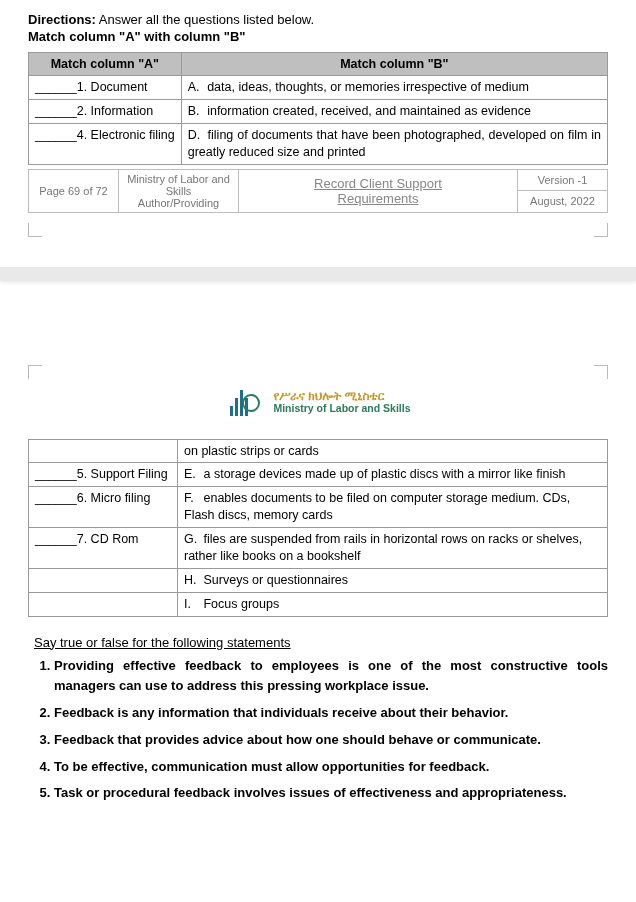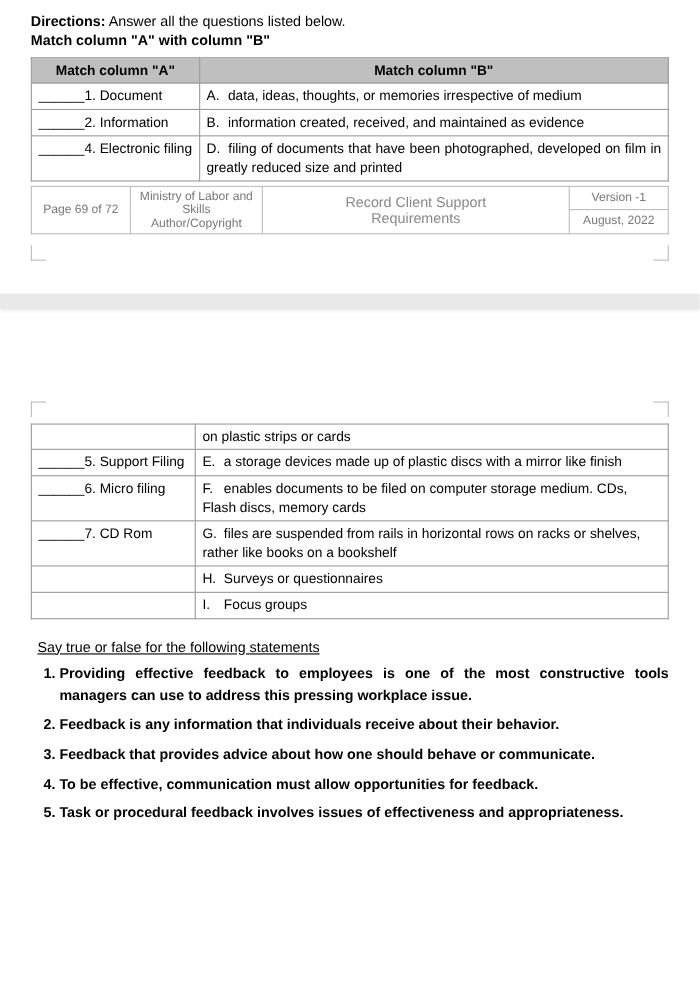--- a/index.html
+++ b/index.html
@@ -58,21 +58,21 @@
     font-size: 11px;
     color: #777;
     margin-top: 4px;
   }
   .footer-table td {
     border: 1px solid #bdbdbd;
     text-align: center;
     padding: 3px 6px;
     vertical-align: middle;
   }
-  .footer-mid { font-size: 13px; color: #888; }
+  .footer-mid { font-size: 13px; color: #888; text-decoration: underline; }
   .corner-tl, .corner-tr, .corner-bl, .corner-br {
     width: 14px; height: 14px; position: absolute;
     border-color: #bbb;
   }
   .corner-bl { border-left: 1px solid #bbb; border-bottom: 1px solid #bbb; }
   .corner-br { border-right: 1px solid #bbb; border-bottom: 1px solid #bbb; }
   .corner-tl { border-left: 1px solid #bbb; border-top: 1px solid #bbb; }
   .corner-tr { border-right: 1px solid #bbb; border-top: 1px solid #bbb; }
   .logo-row {
     display: flex;
@@ -161,21 +161,21 @@
     </tr>
   </tbody>
     </table>
 
   <table class="footer-table">
     <tbody>
         <tr>
       <td rowspan="2" style="width:90px">Page 69 of 72</td>
       <td rowspan="2" style="width:120px">
         <div>Ministry of Labor and Skills</div>
-        <div>Author/Copyright</div>
+        <div>Author/Providing</div>
       </td>
       <td rowspan="2" class="footer-mid">
         <div>Record Client Support</div>
         <div>Requirements</div>
       </td>
       <td style="width:90px">Version -1</td>
     </tr>
     <tr>
       <td>August, 2022</td>
     </tr>
@@ -190,20 +190,35 @@
 
 <div class="divider-strip"></div>
 
 <div class="crop-row" style="position:relative;">
   <div class="corner-tl" style="position:absolute; left:0; top:54px"></div>
   <div class="corner-tr" style="position:absolute; right:0; top:54px"></div>
 </div>
 
 <div class="page page2" style="padding-top:0;">
 
+  <div class="logo-row">
+    <div class="logo-badge">
+      <div class="logo-bars">
+        <span style="height:10px"></span>
+        <span style="height:18px"></span>
+        <span style="height:26px"></span>
+        <span style="height:18px"></span>
+      </div>
+      <div class="gear"></div>
+    </div>
+    <div class="logo-text-group">
+      <div class="logo-am">የሥራና ክህሎት ሚኒስቴር</div>
+      <div class="logo-en">Ministry of Labor and Skills</div>
+    </div>
+  </div>
 
   <table class="match">
     <tbody>
         <tr>
       <td class="colA"></td>
       <td class="colB">
         <span>on plastic strips or cards</span>
       </td>
     </tr>
     <tr>

